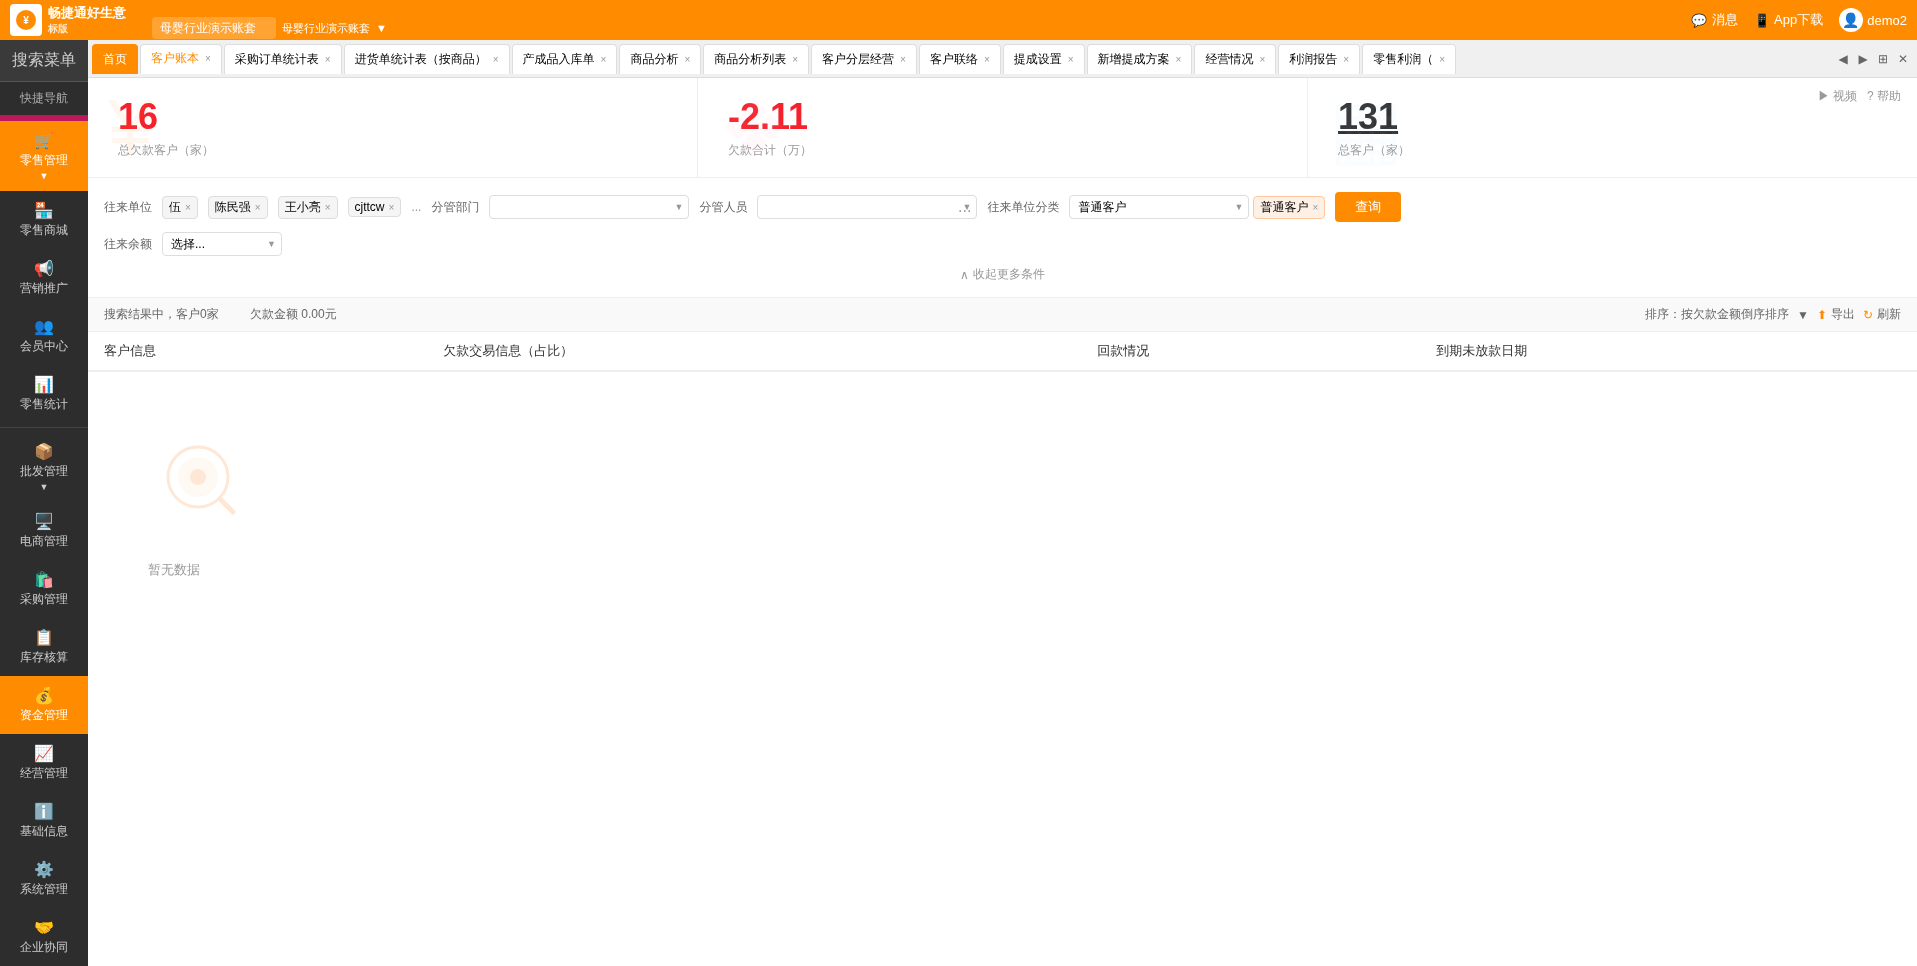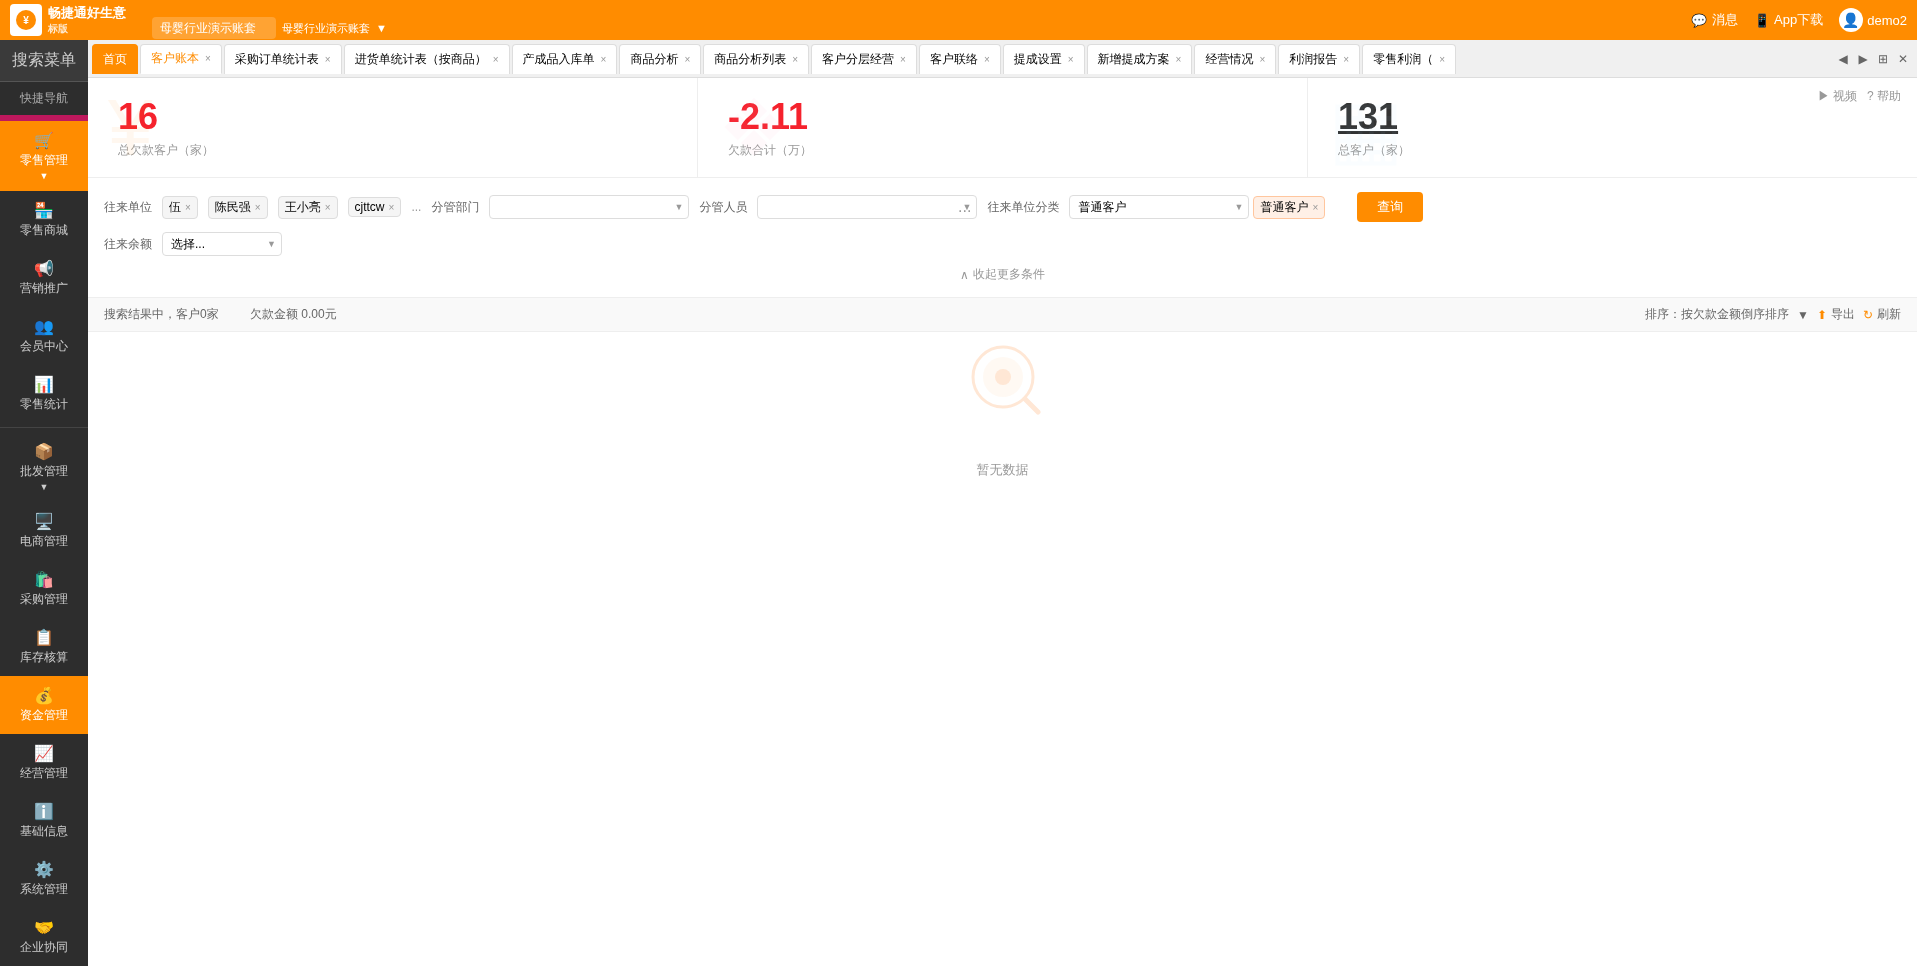--- a/index.html
+++ b/index.html
@@ -50,35 +50,35 @@
     .filter-row { display: flex; align-items: center; gap: 10px; margin-bottom: 10px; flex-wrap: wrap; }
     .filter-label { font-size: 12px; color: #666; white-space: nowrap; }
     .filter-tag { display: inline-flex; align-items: center; background: #f5f5f5; border: 1px solid #ddd; border-radius: 4px; padding: 2px 6px; font-size: 12px; gap: 4px; }
     .filter-tag .close-x { cursor: pointer; color: #999; font-size: 10px; }
     .filter-more { color: #999; font-size: 12px; cursor: pointer; }
     .filter-select { border: 1px solid #ddd; border-radius: 4px; padding: 4px 24px 4px 8px; font-size: 12px; appearance: none; background: #fff; cursor: pointer; min-width: 120px; position: relative; }
     .filter-select-wrap { position: relative; display: inline-flex; align-items: center; }
     .filter-select-wrap::after { content: '▼'; position: absolute; right: 6px; font-size: 9px; color: #999; pointer-events: none; }
     .filter-input { border: 1px solid #ddd; border-radius: 4px; padding: 4px 8px; font-size: 12px; min-width: 160px; }
     .filter-dots { color: #999; cursor: pointer; font-size: 16px; margin-left: 2px; }
-    .btn-search { background: #ff8c00; color: #fff; border: none; border-radius: 4px; padding: 6px 20px; font-size: 13px; cursor: pointer; margin-left: 22px; }
+    .btn-search { background: #ff8c00; color: #fff; border: none; border-radius: 4px; padding: 6px 20px; font-size: 13px; cursor: pointer; }
     .collapse-btn { display: flex; align-items: center; justify-content: center; gap: 4px; color: #999; font-size: 12px; cursor: pointer; margin-top: 2px; }
 
     
     .results-bar { display: flex; align-items: center; justify-content: space-between; padding: 8px 16px; background: #f9f9f9; border-bottom: 1px solid #eee; font-size: 12px; color: #666; }
     .results-bar-right { display: flex; align-items: center; gap: 8px; }
     .action-btn { display: flex; align-items: center; gap: 4px; cursor: pointer; color: #666; font-size: 12px; }
     .action-btn .icon { color: #ff8c00; }
 
     
     .data-table { width: 100%; border-collapse: collapse; }
     .data-table th { text-align: left; padding: 10px 16px; border-bottom: 2px solid #eee; background: #fff; font-size: 13px; color: #333; font-weight: normal; }
 
     
-    .empty-state { display: flex; flex-direction: column; align-items: center; justify-content: center; }
+    .empty-state { display: flex; flex-direction: column; align-items: flex-start; justify-content: center; padding: 60px; }
     .empty-text { color: #999; font-size: 13px; margin-top: 10px; }
 
     
     ::-webkit-scrollbar { width: 6px; height: 6px; }
     ::-webkit-scrollbar-track { background: #f1f1f1; }
     ::-webkit-scrollbar-thumb { background: #ccc; border-radius: 3px; }
     .sidebar-divider { border-bottom: 1px solid #444; margin: 4px 0; }
     .tab-bar-overflow { display: flex; align-items: center; margin-left: auto; }
   </style>
 </head>
@@ -369,20 +369,32 @@
               <span class="icon">⬆</span>
               <span>导出</span>
             </div>
             <div class="action-btn">
               <span class="icon">↻</span>
               <span>刷新</span>
             </div>
           </div>
         </div>
 
+        <table class="data-table">
+          <thead>
+            <tr>
+              <th>客户信息</th>
+              <th>欠款交易信息（占比）</th>
+              <th>回款情况</th>
+              <th>到期未放款日期</th>
+            </tr>
+          </thead>
+          <tbody>
+          </tbody>
+        </table>
 
         <div class="empty-state">
           <div style="font-size:80px;opacity:0.35;color:#ffaa55;">
             <svg width="100" height="100" viewBox="0 0 100 100">
               <circle cx="50" cy="45" r="30" fill="none" stroke="#ffbb88" stroke-width="3"></circle>
               <circle cx="50" cy="45" r="20" fill="#ffddbb" opacity="0.5"></circle>
               <line x1="72" y1="67" x2="85" y2="80" stroke="#ffbb88" stroke-width="5" stroke-linecap="round"></line>
               <circle cx="50" cy="45" r="8" fill="#ffbb88"></circle>
             </svg>
           </div>

